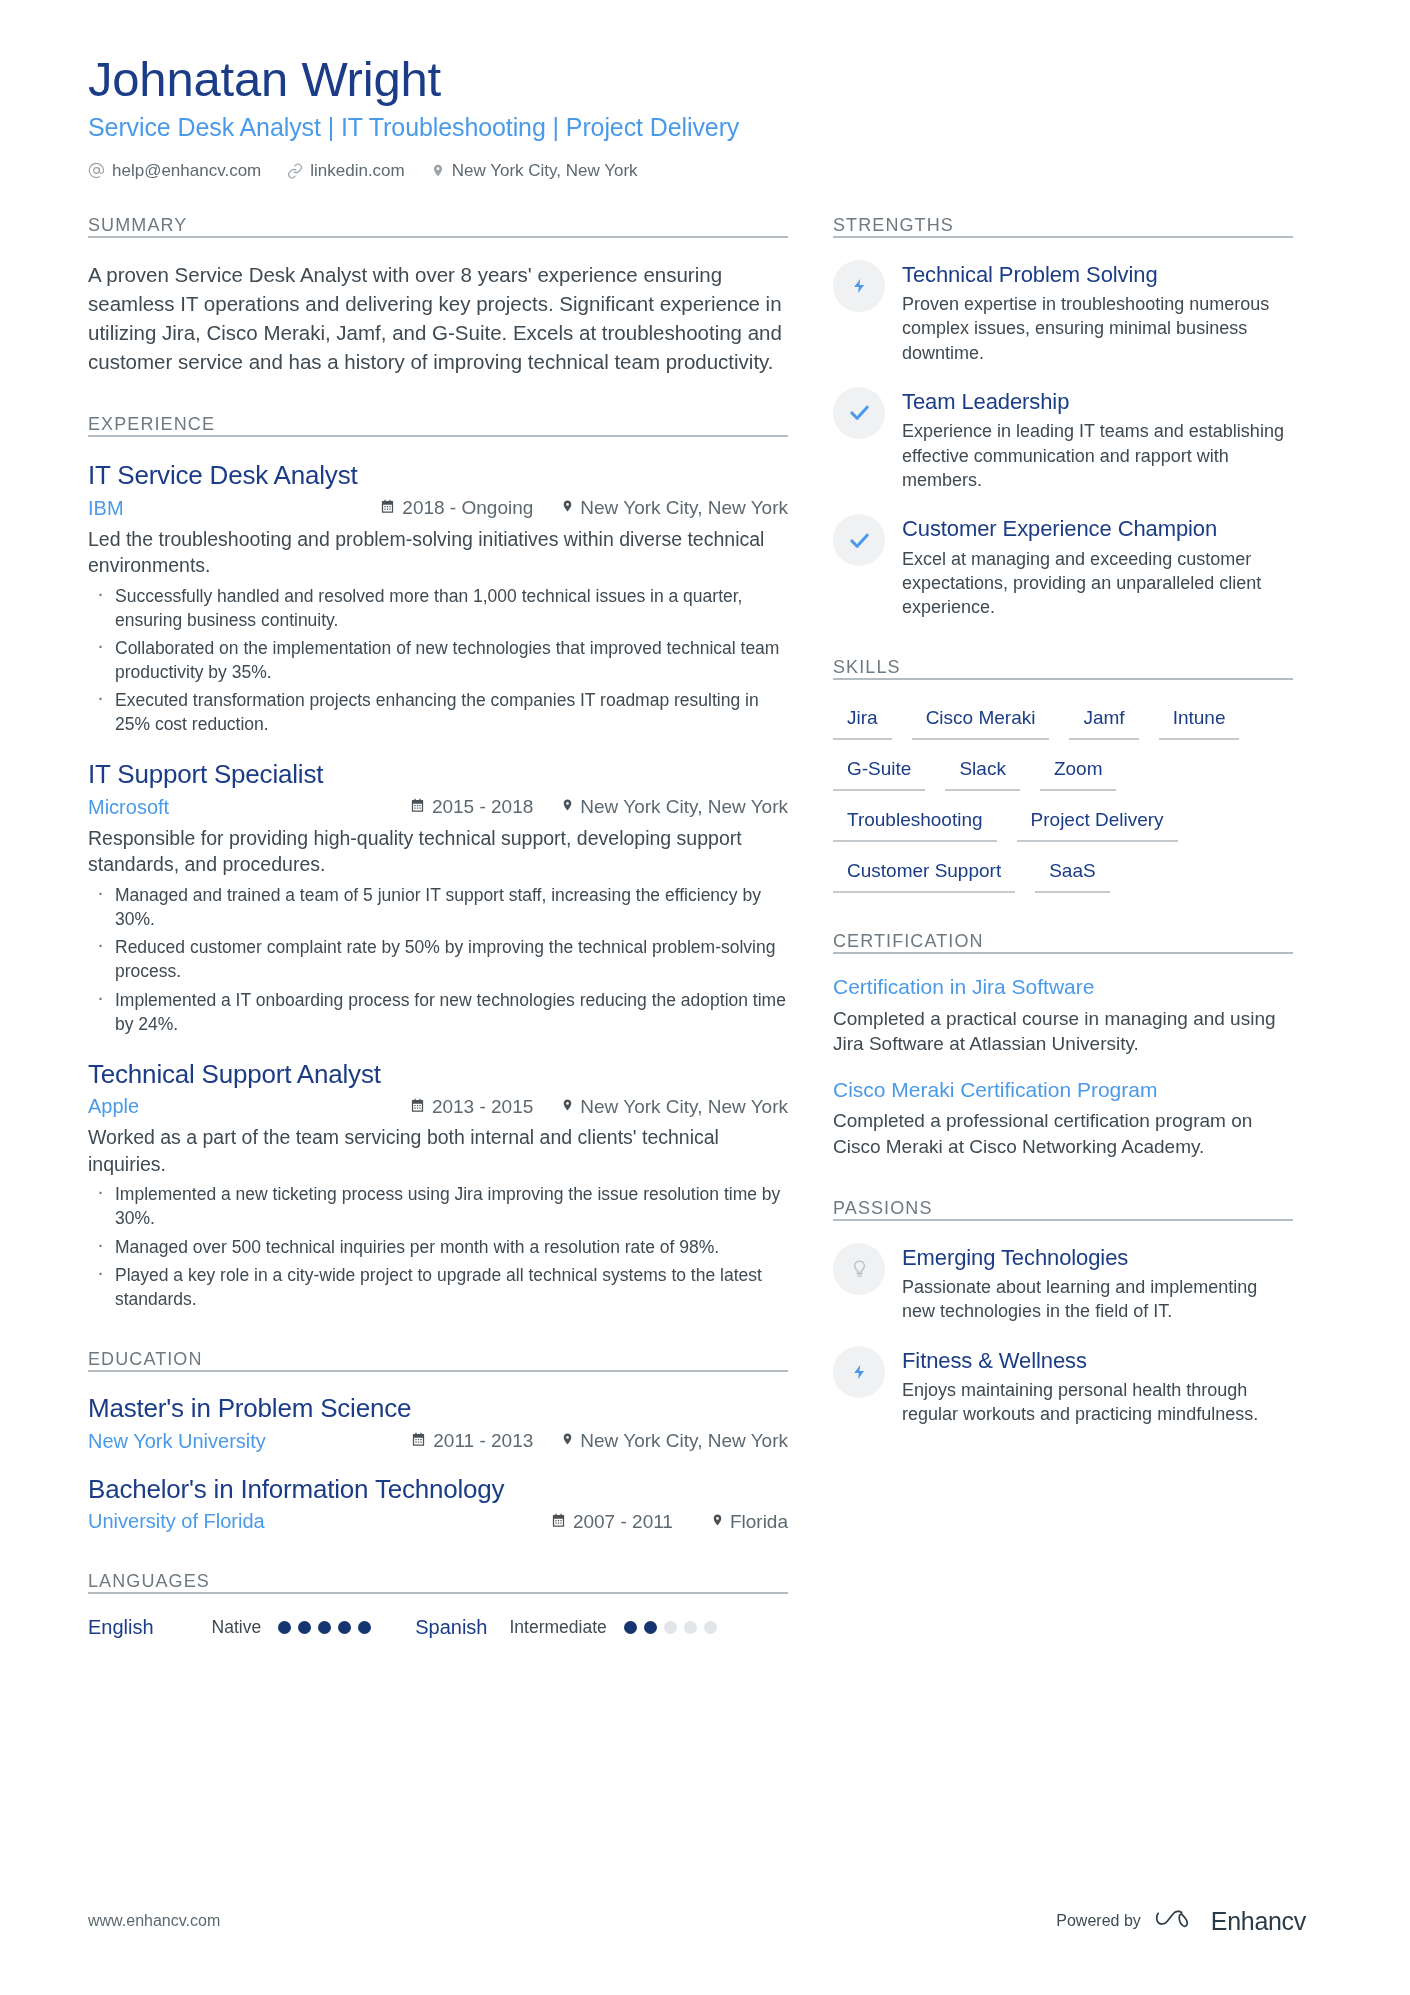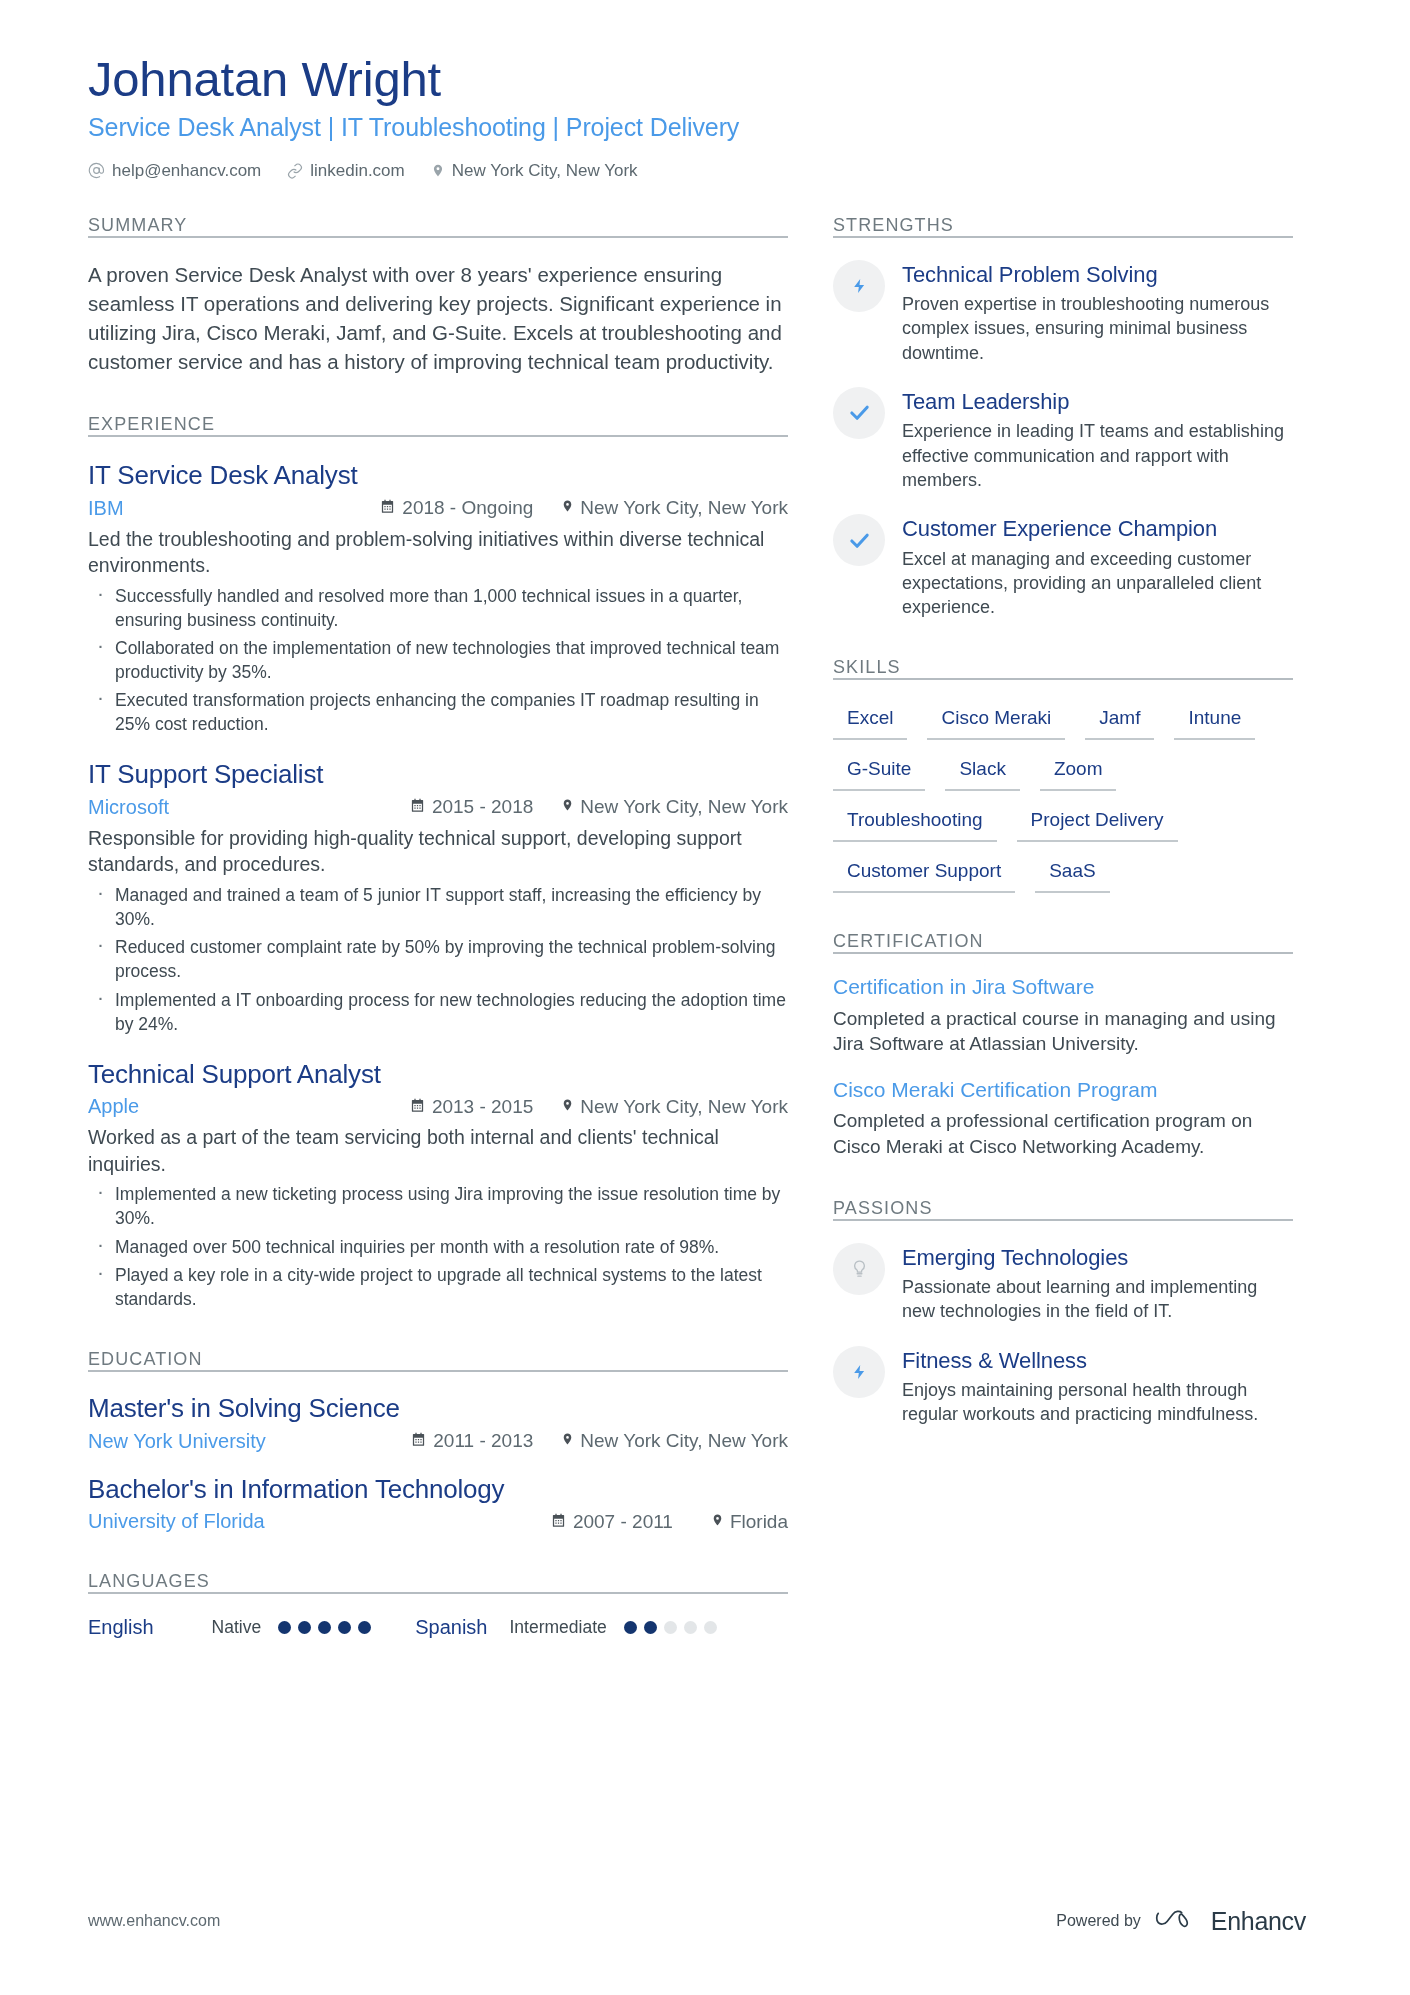--- a/index.html
+++ b/index.html
@@ -326,21 +326,21 @@
             <li>Managed over 500 technical inquiries per month with a resolution rate of 98%.</li>
             <li>Played a key role in a city-wide project to upgrade all technical systems to the latest standards.</li>
           </ul>
         </div>
       </div>
 
       <div class="sec">
         <div class="sec-head">EDUCATION</div>
 
         <div class="edu">
-          <div class="edu-degree">Master's in Solving Science</div>
+          <div class="edu-degree">Master's in Problem Science</div>
           <div class="edu-meta">
             <span class="edu-school">New York University</span>
             <span class="job-date">
               <span>
                 <svg width="15" height="15" viewBox="0 0 24 24" fill="#4a5157">
                   <path d="M7 1h2v2h6V1h2v2h3a1 1 0 0 1 1 1v17a1 1 0 0 1-1 1H4a1 1 0 0 1-1-1V4a1 1 0 0 1 1-1h3V1zM5 9v11h14V9H5zm2 2h2v2H7v-2zm4 0h2v2h-2v-2zm4 0h2v2h-2v-2zM7 15h2v2H7v-2zm4 0h2v2h-2v-2zm4 0h2v2h-2v-2z"></path>
                 </svg>
               </span>
               <span>2011 - 2013</span>
             </span>
@@ -450,21 +450,21 @@
           <div class="sbody">
             <div class="s-title">Customer Experience Champion</div>
             <div class="s-desc">Excel at managing and exceeding customer expectations, providing an unparalleled client experience.</div>
           </div>
         </div>
       </div>
 
       <div class="sec">
         <div class="sec-head">SKILLS</div>
         <div class="skills">
-          <span class="skill">Excel</span>
+          <span class="skill">Jira</span>
           <span class="skill">Cisco Meraki</span>
           <span class="skill">Jamf</span>
           <span class="skill">Intune</span>
           <span class="skill">G-Suite</span>
           <span class="skill">Slack</span>
           <span class="skill">Zoom</span>
           <span class="skill">Troubleshooting</span>
           <span class="skill">Project Delivery</span>
           <span class="skill">Customer Support</span>
           <span class="skill">SaaS</span>

